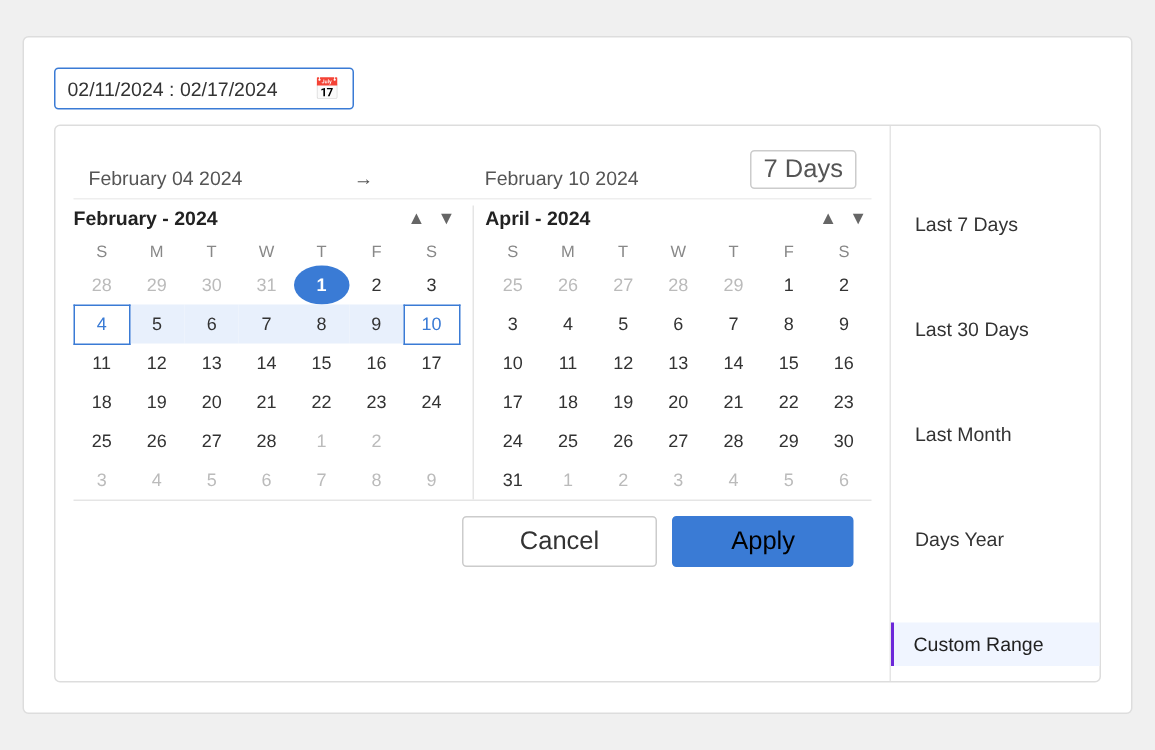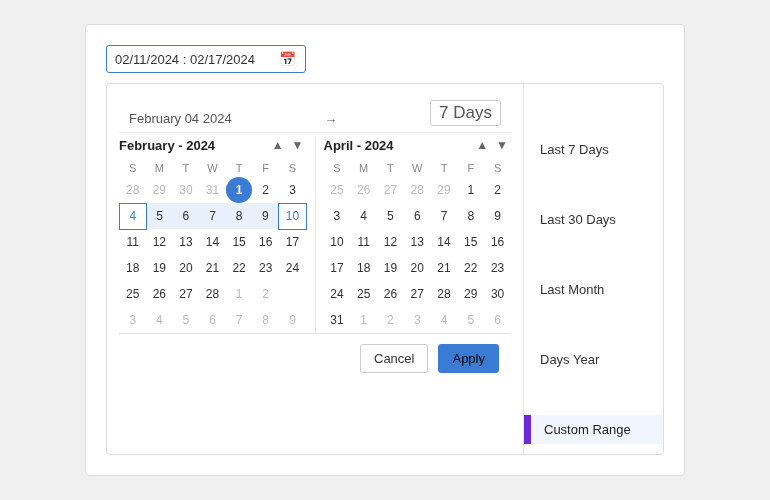--- a/index.html
+++ b/index.html
@@ -11,21 +11,21 @@
       width: 770px;
       height: 500px;
       font-family: Arial, sans-serif;
       font-size: 13px;
     }
     .outer-container {
       background: #fff;
       border: 1px solid #ddd;
       border-radius: 4px;
       padding: 20px;
-      width: 600px;
+      width: 740px;
     }
     .date-input-row {
       margin-bottom: 10px;
     }
     .date-input {
       border: 1.5px solid #3a7bd5;
       border-radius: 3px;
       padding: 5px 8px;
       font-size: 13px;
       color: #333;
@@ -135,40 +135,40 @@
       padding: 7px 16px;
       cursor: pointer;
       font-size: 13px;
       color: #333;
       display: flex;
       align-items: center;
       margin-top: 41px;
     }
     .sidebar-item.active {
       background: #f0f5ff;
-      border-left: 7px solid #6d28d9;
+      border-left: 2px solid #6d28d9;
       padding-left: 13px;
       font-weight: 500;
       color: #222;
     }
 
     
     .footer {
       display: flex;
       justify-content: flex-end;
       padding: 10px 12px;
       border-top: 1px solid #e5e5e5;
       gap: 10px;
     }
     .btn {
-      padding: 6px 13px;
+      padding: 6px 38px;
       border-radius: 3px;
       border: 1px solid #ccc;
       cursor: pointer;
-      font-size: 13px;
+      font-size: 17px;
     }
     .btn-cancel {
       background: #fff;
       color: #333;
     }
     .btn-apply {
       background: #3a7bd5;
       color: #000000;
       border-color: #3a7bd5;
     }
@@ -203,20 +203,21 @@
       <span class="cal-icon">📅</span>
     </div>
   </div>
 
   <div class="picker-container">
     <div class="calendars-section">
 
       <div class="top-nav">
         <span>February 04 2024</span>
         <span>→</span>
+        <span>February 10 2024</span>
         <span class="days-badge">7 Days</span>
       </div>
 
       <div class="calendars-row">
 
         <div class="calendar">
           <div class="cal-header">
             <span class="cal-title">February - 2024</span>
             <div class="cal-nav">
               <button class="nav-arrow-btn">▲</button>

